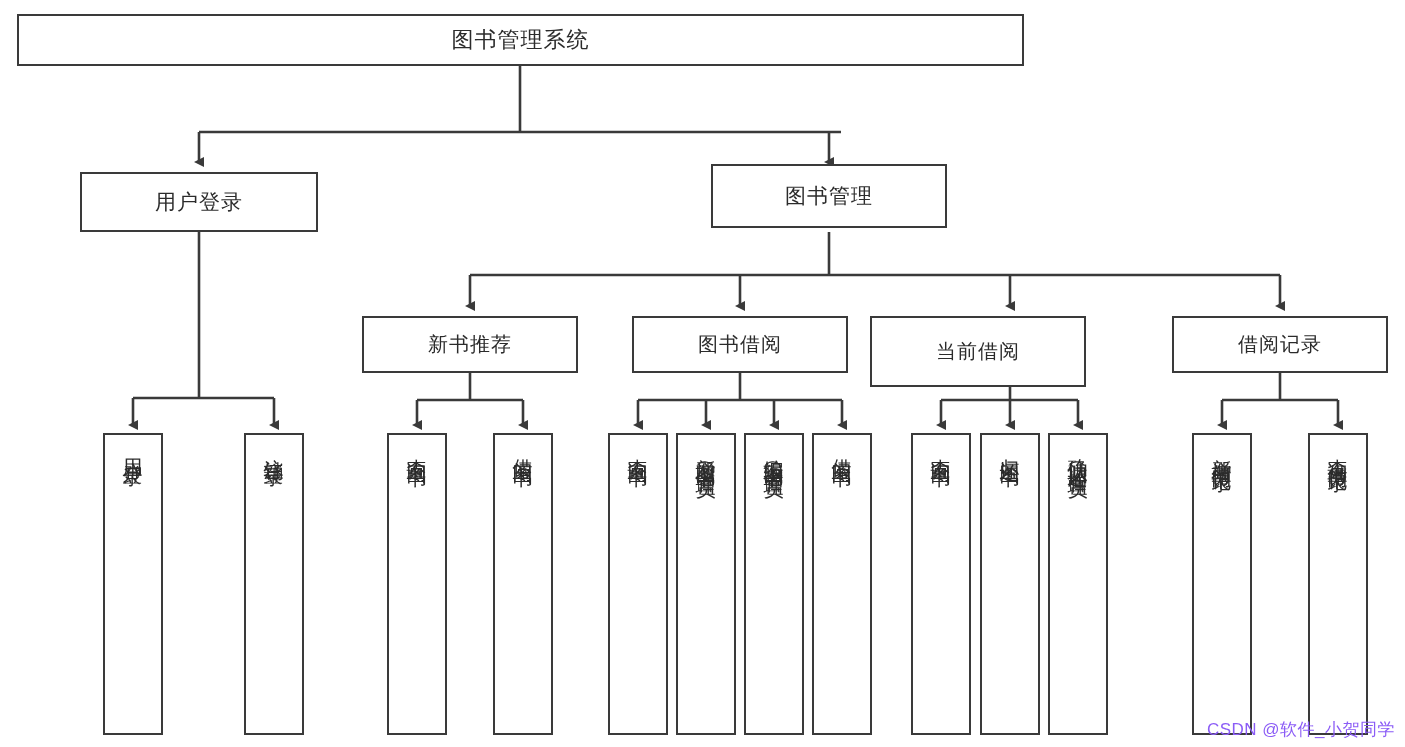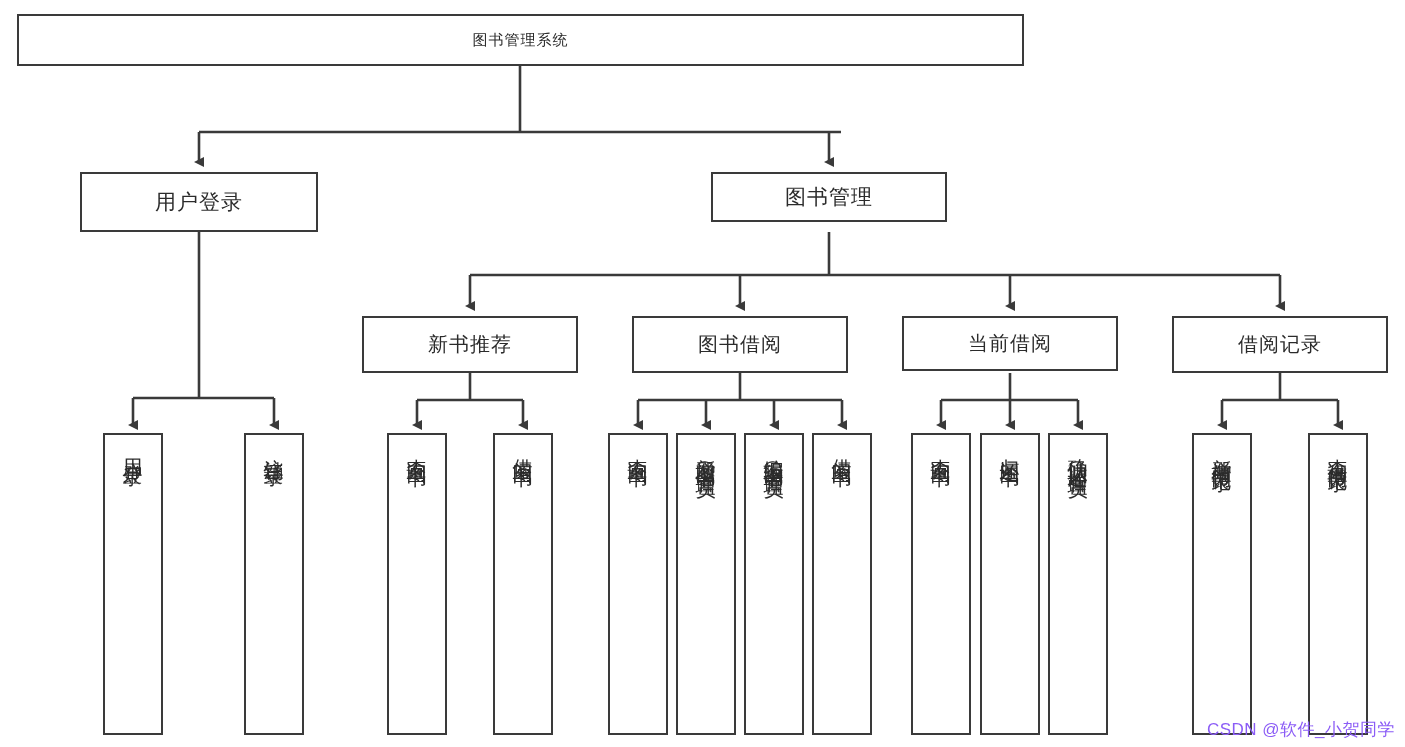--- a/index.html
+++ b/index.html
@@ -29,21 +29,21 @@
     box-sizing: border-box;
     background: #ffffff;
     border: 2px solid #3a3a3a;
     display: flex;
     align-items: center;
     justify-content: center;
     color: #2b2b2b;
     z-index: 3;
   }
   .node.root {
-    font-size: 15px;
+    font-size: 22px;
   }
   .node.level2 {
     font-size: 21px;
   }
   .node.level3 {
     font-size: 20px;
   }
   .node.leaf {
     font-size: 20px;
     padding: 8px 0;
@@ -127,31 +127,31 @@
     </g>
   </svg>
 
   <div class="node root" style="left:17px; top:14px; width:1007px; height:52px;">
     <span class="htext">图书管理系统</span>
   </div>
 
   <div class="node level2" style="left:80px; top:172px; width:238px; height:60px;">
     <span class="htext">用户登录</span>
   </div>
-  <div class="node level2" style="left:711px; top:172px; width:236px; height:50px;">
+  <div class="node level2" style="left:711px; top:164px; width:236px; height:64px;">
     <span class="htext">图书管理</span>
   </div>
 
   <div class="node level3" style="left:632px; top:316px; width:216px; height:57px;">
     <span class="htext">图书借阅</span>
   </div>
   <div class="node level3" style="left:362px; top:316px; width:216px; height:57px;">
     <span class="htext">新书推荐</span>
   </div>
-  <div class="node level3" style="left:902px; top:316px; width:216px; height:55px;">
+  <div class="node level3" style="left:870px; top:316px; width:216px; height:71px;">
     <span class="htext">当前借阅</span>
   </div>
   <div class="node level3" style="left:1172px; top:316px; width:216px; height:57px;text-align:center;">
     <span class="htext">借阅记录</span>
   </div>
 
   <div class="node leaf" style="left:103px; top:433px; width:60px; height:302px;">
     <span class="vtext">用户登录</span>
   </div>
   <div class="node leaf" style="left:244px; top:433px; width:60px; height:302px;">

